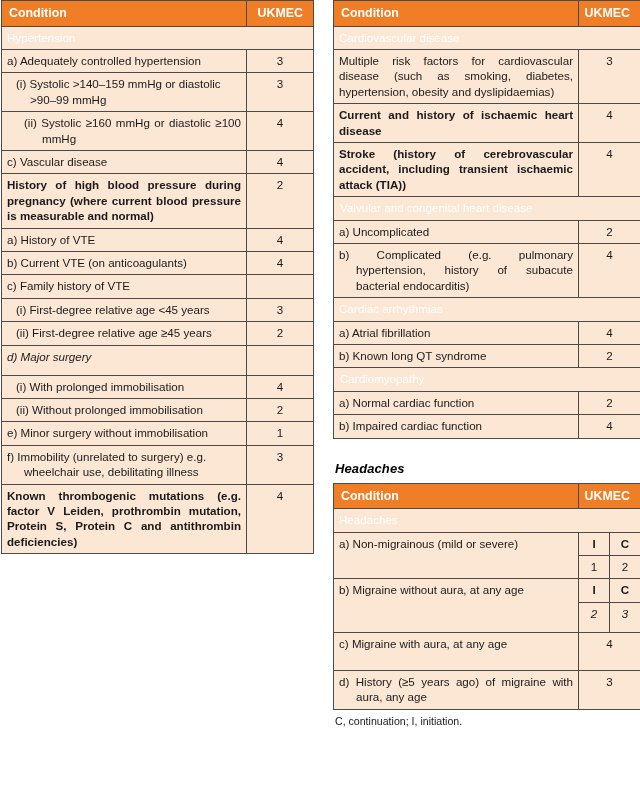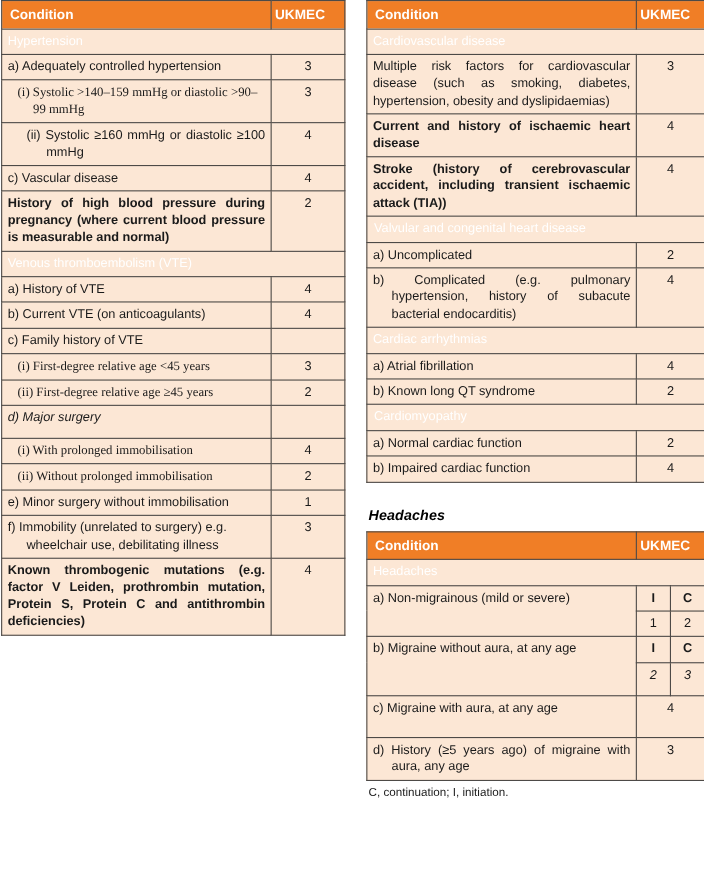--- a/index.html
+++ b/index.html
@@ -59,21 +59,21 @@
   tr.hdr > th {
     background: #f07e26;
     color: #ffffff;
     font-weight: bold;
     font-size: 12.4px;
     text-align: left;
     padding: 4px 5px 4px 7px;
     vertical-align: middle;
   }
   tr.hdr > th.score-h {
-    text-align: left;
+    text-align: right;
     padding-left: 3px;
     padding-right: 10px;
   }
 
   
   td.band {
     background: #f07e26;
     color: #ffffff;
     font-weight: bold;
     font-size: 12.1px;
@@ -81,21 +81,21 @@
     vertical-align: middle;
     border-left: 1.5px solid #4d4a47;
     border-right: 1.5px solid #4d4a47;
   }
   td.band.flush { padding-left: 6px; margin-left: 41px; }
 
   
   td.cond { text-align: left; padding-left: 5px; }
   td.cond.just { text-align: justify; text-align-last: left; }
   td.cond.bold { font-weight: bold; text-align: justify; text-align-last: left; }
-  td.cond.ind1 { padding-left: 28px; text-indent: -14px; font-family: Liberation Serif, serif; }
+  td.cond.ind1 { padding-left: 28px; text-indent: -14px; }
   td.cond.ind2 { padding-left: 40px; text-indent: -18px; }
   td.cond.hang { padding-left: 22px; text-indent: -17px; }
 
   
   td.score {
     text-align: center;
     vertical-align: top;
     padding: 3px 2px 4px 2px;
     font-size: 11.6px;
   }
@@ -168,23 +168,20 @@
         <tr>
           <td class="cond">c) Vascular disease</td>
           <td class="score">4</td>
         </tr>
         <tr>
           <td class="cond bold">History of high blood pressure during pregnancy (where current blood pressure is measurable and normal)</td>
           <td class="score">2</td>
         </tr>
 
         <tr>
-          <td class="band" colspan="2">Venous thromboembolism (VTE)</td>
-        </tr>
-        <tr>
           <td class="cond">a) History of VTE</td>
           <td class="score">4</td>
         </tr>
         <tr>
           <td class="cond">b) Current VTE (on anticoagulants)</td>
           <td class="score">4</td>
         </tr>
         <tr>
           <td class="cond">c) Family history of VTE</td>
           <td class="score"></td>

